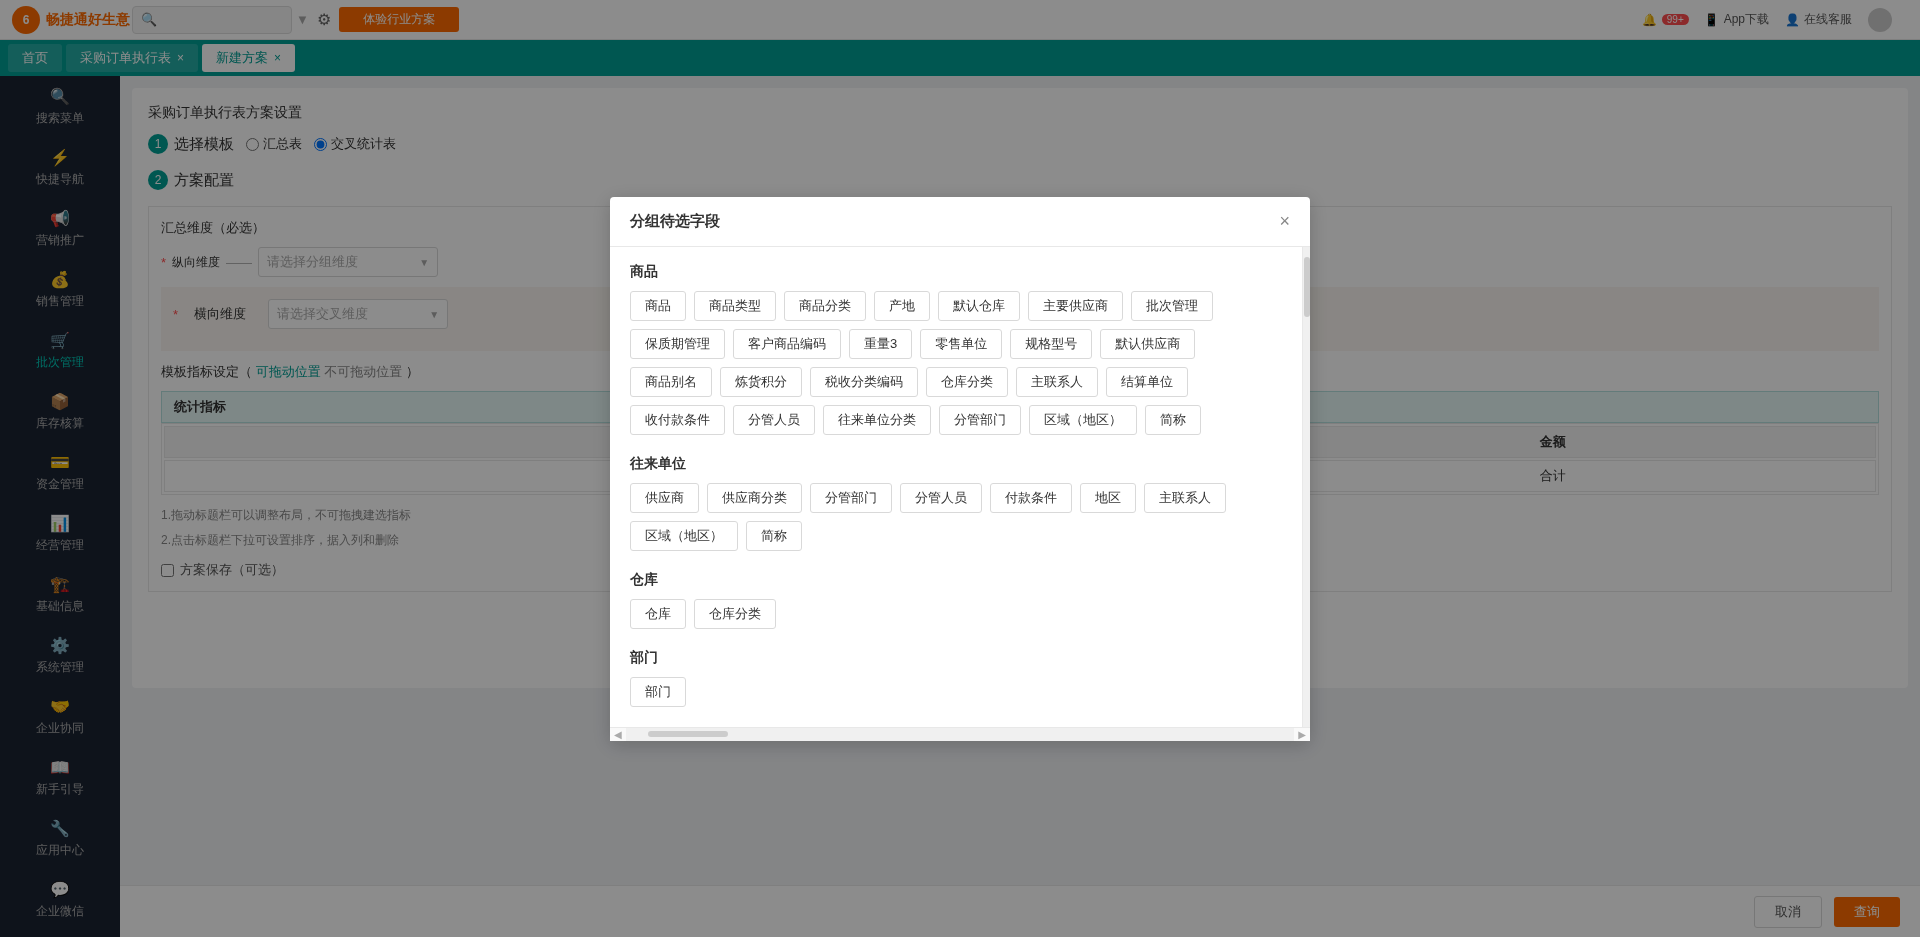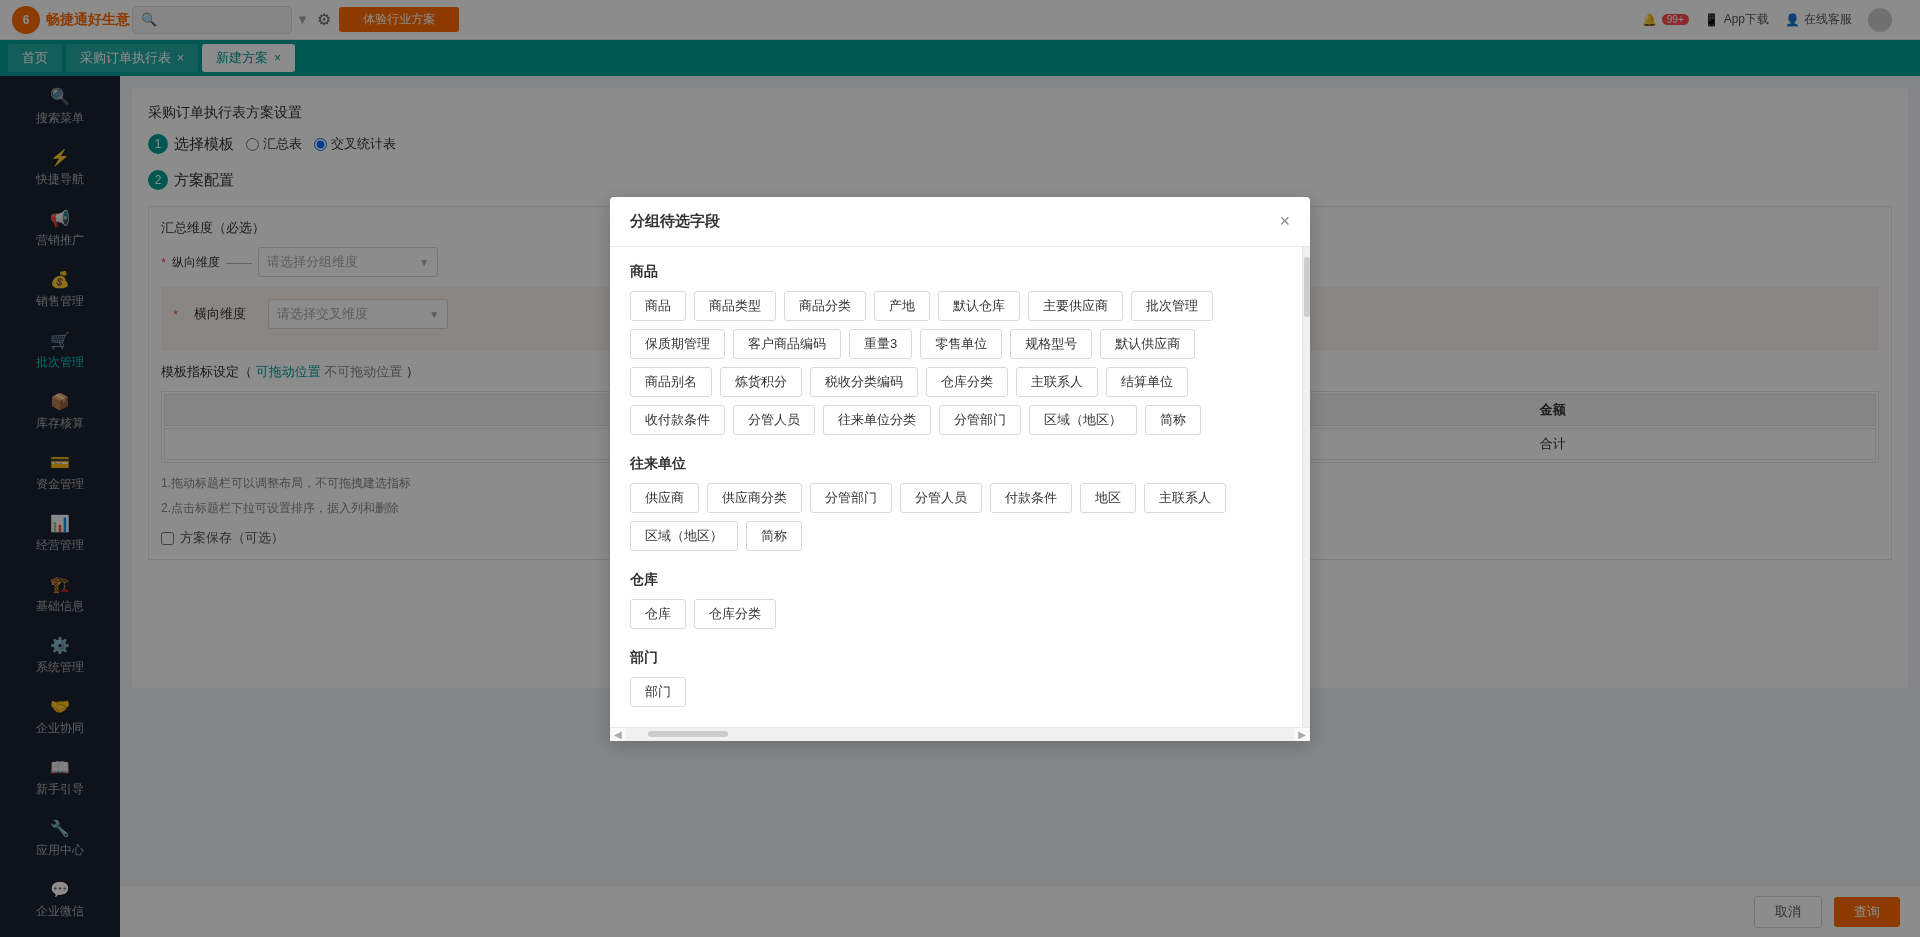--- a/index.html
+++ b/index.html
@@ -364,20 +364,23 @@
 
         <div style="margin-top:12px;font-size:13px;">
           <span>模板指标设定（</span>
           <span style="color:#009e94;cursor:pointer;">可拖动位置</span>
           <span>  </span>
           <span style="color:#888;cursor:pointer;">不可拖动位置</span>
           <span>）</span>
         </div>
 
         <div style="margin-top:10px;">
+          <div style="background:#e6f7f6;padding:6px 12px;font-size:13px;font-weight:bold;border:1px solid #b5e0de;">
+            <span>统计指标</span>
+          </div>
           <table class="stats-table">
             <thead>
               <tr>
                 <th>
                   <span>主数量</span>
                   <span style="margin-left:4px;cursor:pointer;">▼</span>
                 </th>
                 <th>
                   <span>金额</span>
                 </th>

